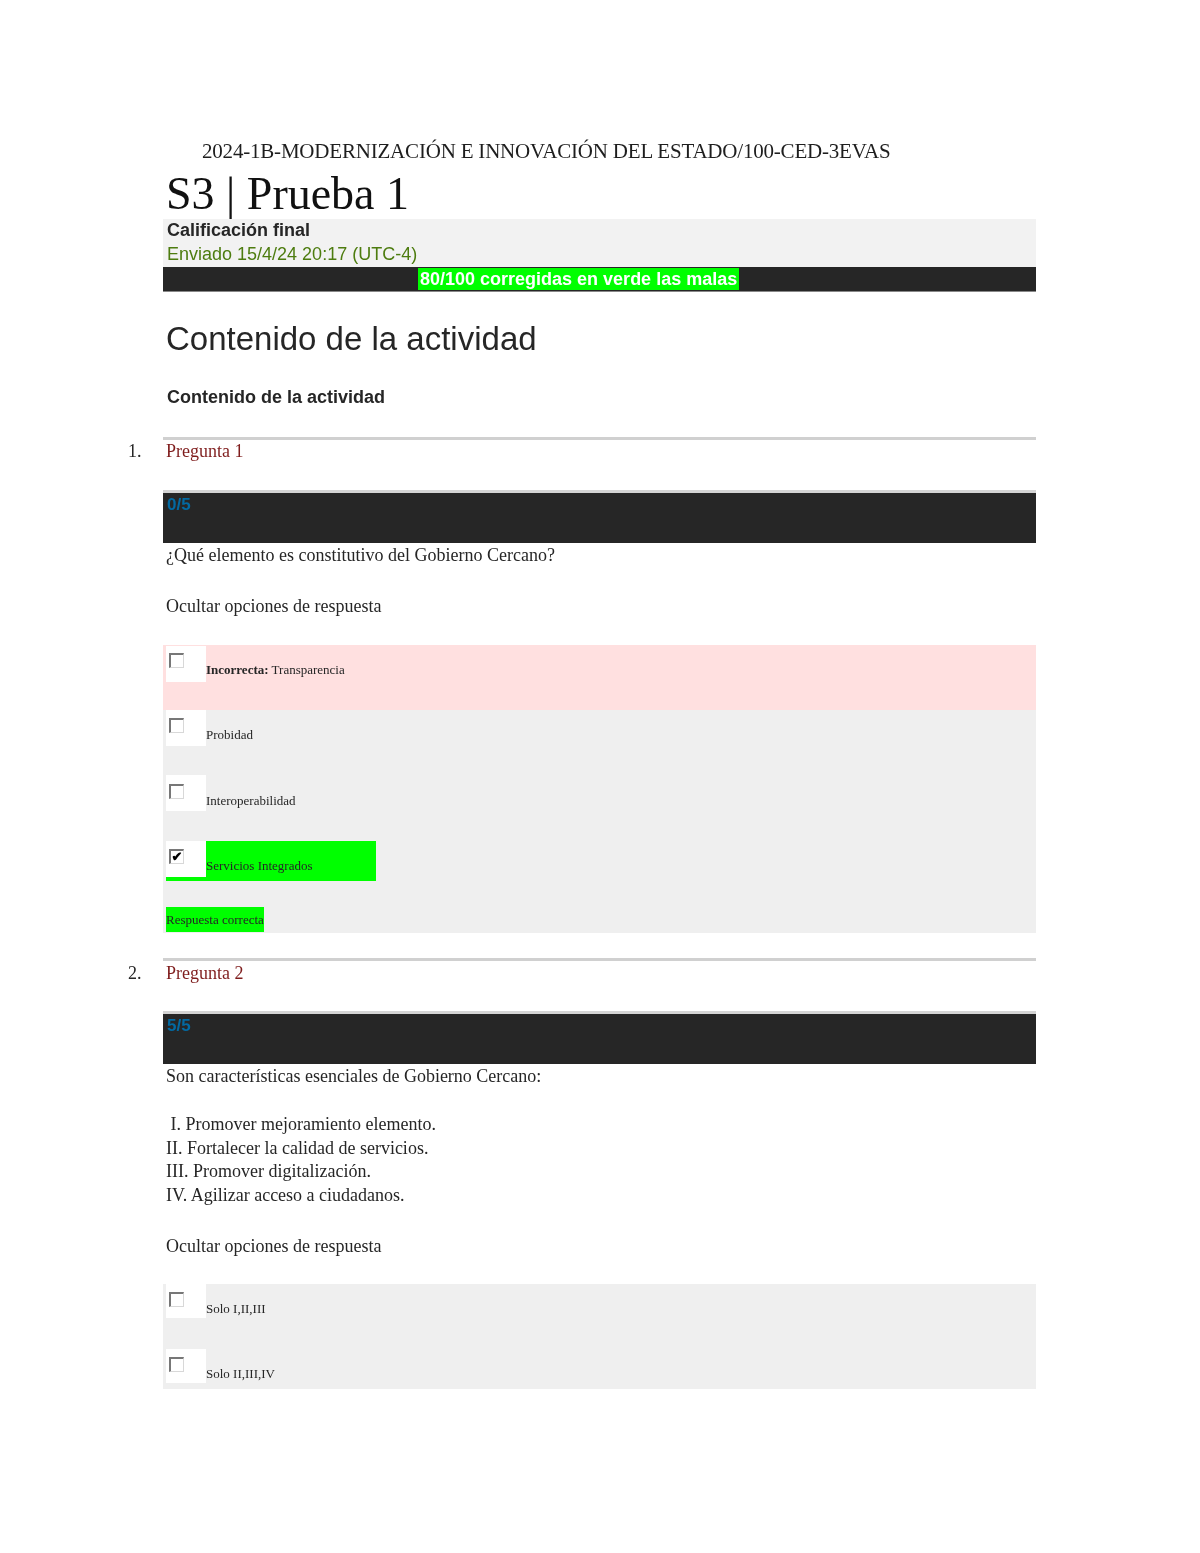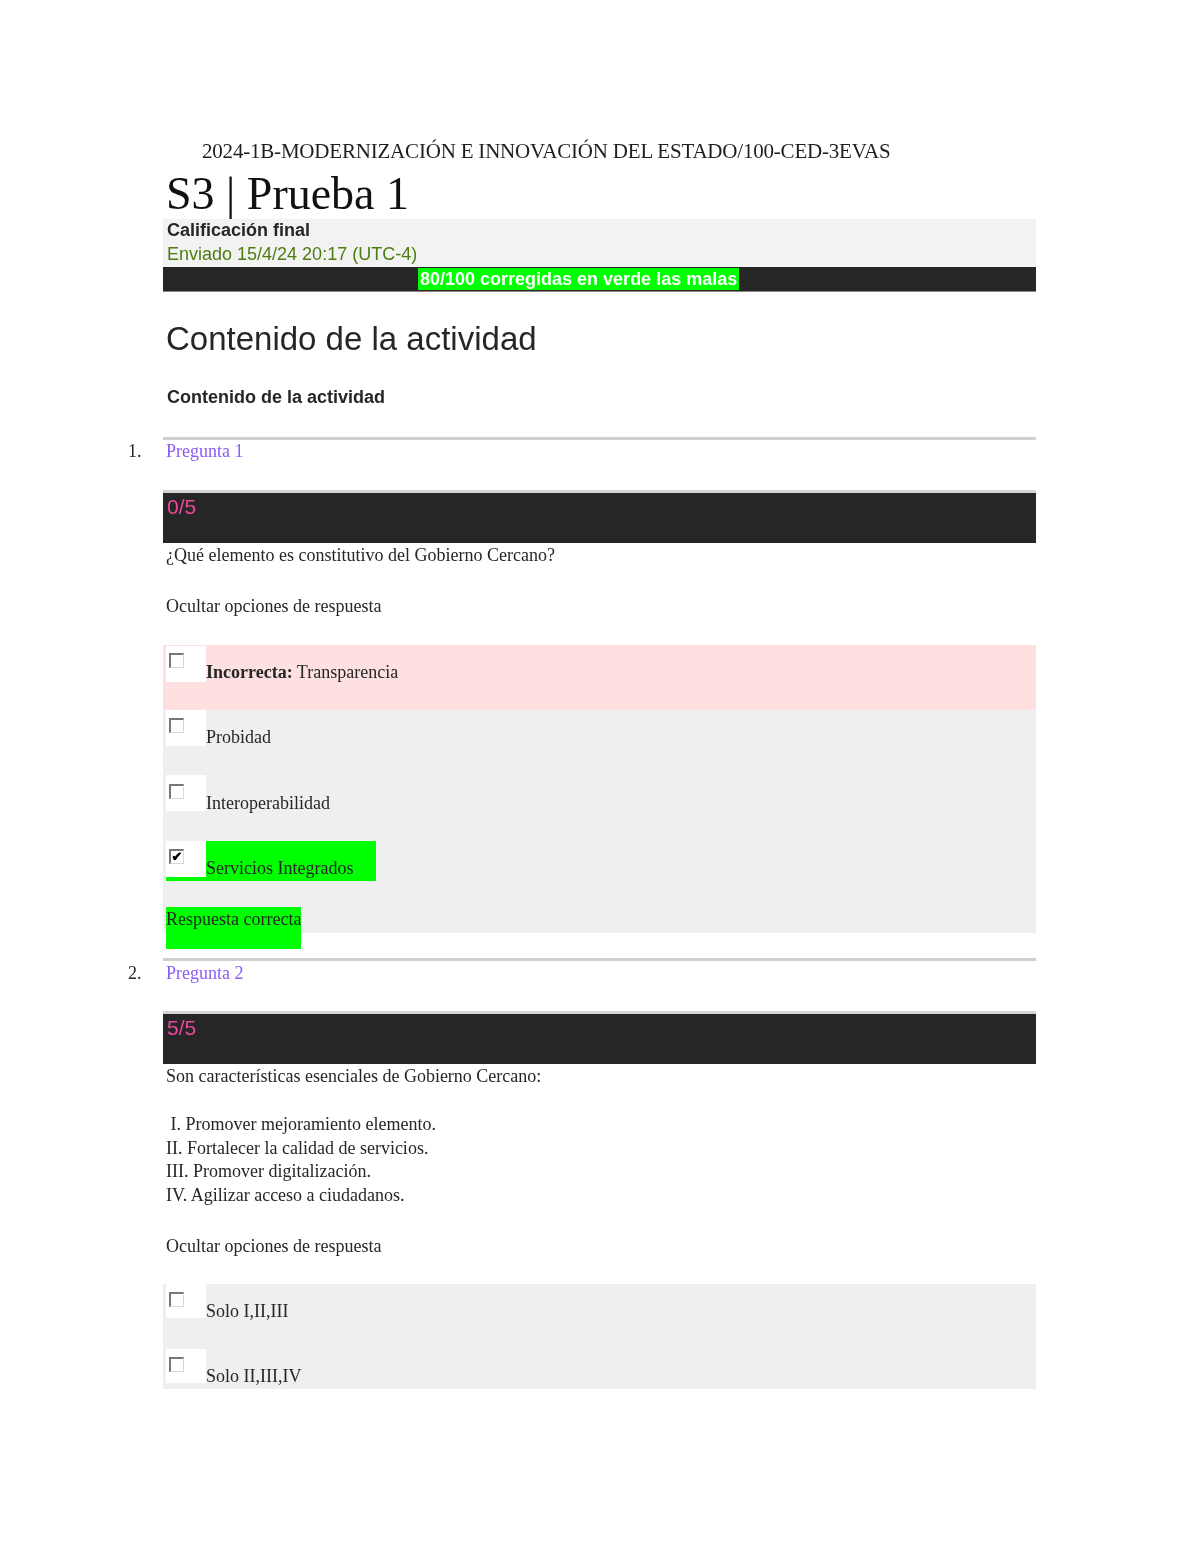--- a/index.html
+++ b/index.html
@@ -86,33 +86,33 @@
       background: #d0d0d0;
     }
     .q-num {
       left: 128px;
       font-size: 18px;
       color: #262626;
     }
     .q-label {
       left: 166px;
       font-size: 18px;
-      color: #8b5cf6;
+      color: #7f1d1d;
       white-space: nowrap;
     }
     .pts-bar {
       left: 163px; width: 873px; height: 50px;
       background: #262626;
       border-top: 3px solid #d4d4d4;
     }
     .pts-text {
       left: 167px;
-      font-size: 21px;
-      font-weight: normal;
-      color: #ec4899;
+      font-size: 17px;
+      font-weight: bold;
+      color: #0369a1;
     }
     .q-text {
       left: 166px;
       font-size: 18px;
       color: #262626;
       white-space: nowrap;
     }
     .toggle-link {
       left: 166px;
       font-size: 18px;
@@ -136,21 +136,21 @@
       border-right: 1px solid #d8d8d8;
       border-bottom: 1px solid #d8d8d8;
       background: #fff;
       font-size: 13px;
       line-height: 11px;
       text-align: center;
       color: #000;
       font-weight: bold;
     }
     .ans-text {
-      font-size: 18px;
+      font-size: 13px;
       color: #262626;
       white-space: nowrap;
     }
     .ans-text b { font-weight: bold; }
     .correct-hl {
       background: #00ff00;
     }
     .roman {
       font-size: 18px;
       line-height: 23.5px;
@@ -199,21 +199,21 @@
 
 <div class="abs cb-bg" style="left:166px; top:775px;"></div>
 <div class="abs cb" style="left:169px; top:784px;"></div>
 <div class="abs ans-text serif" style="left:206px; top:793px;">Interoperabilidad</div>
 
 <div class="abs correct-hl" style="left:166px; top:841px; width:210px; height:40px;"></div>
 <div class="abs cb-bg" style="left:166px; top:841px; height:36px;"></div>
 <div class="abs cb" style="left:169px; top:849px;">✔</div>
 <div class="abs ans-text serif" style="left:206px; top:858px;">Servicios Integrados</div>
 
-<div class="abs ans-text serif correct-hl" style="left:166px; top:907px; height:42px; line-height:25px;">Respuesta correcta</div>
+<div class="abs ans-text serif correct-hl" style="left:166px; top:907px; height:25px; line-height:25px;">Respuesta correcta</div>
 
 <div class="abs hr" style="top:958px;"></div>
 <div class="abs q-num serif" style="top:963px;">2.</div>
 <div class="abs q-label serif" style="top:963px;">Pregunta 2</div>
 
 <div class="abs pts-bar" style="top:1011px;"></div>
 <div class="abs pts-text sans" style="top:1016px;">5/5</div>
 
 <div class="abs q-text serif" style="top:1066px;">Son características esenciales de Gobierno Cercano:</div>
 

